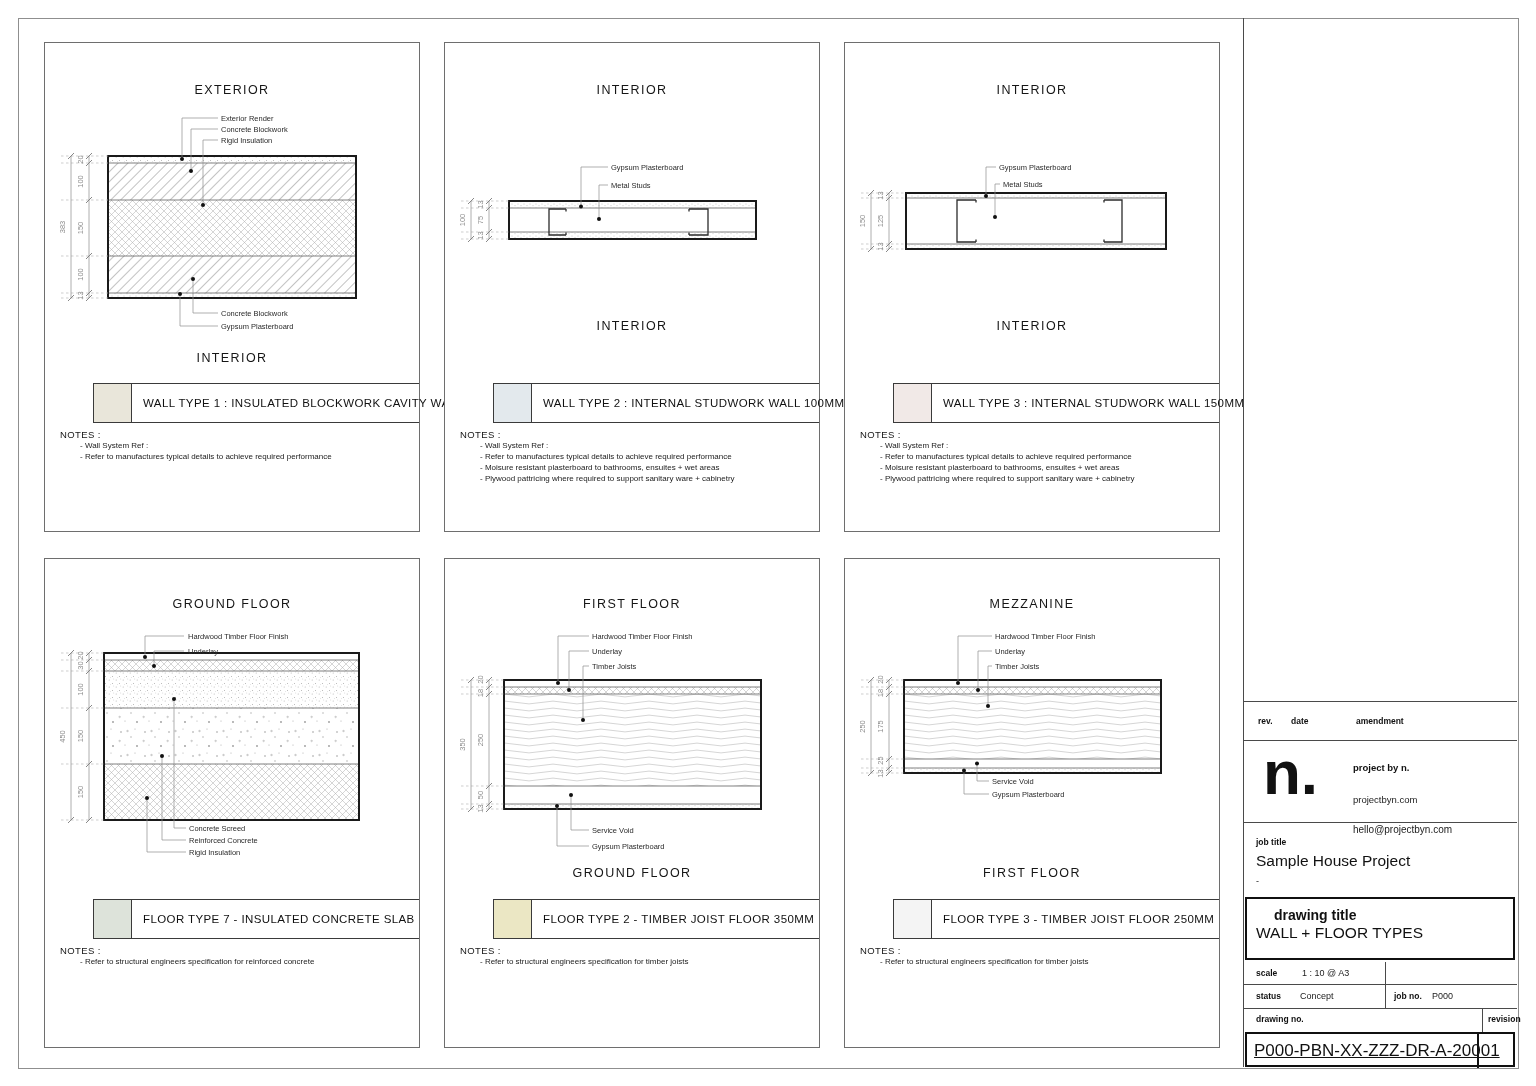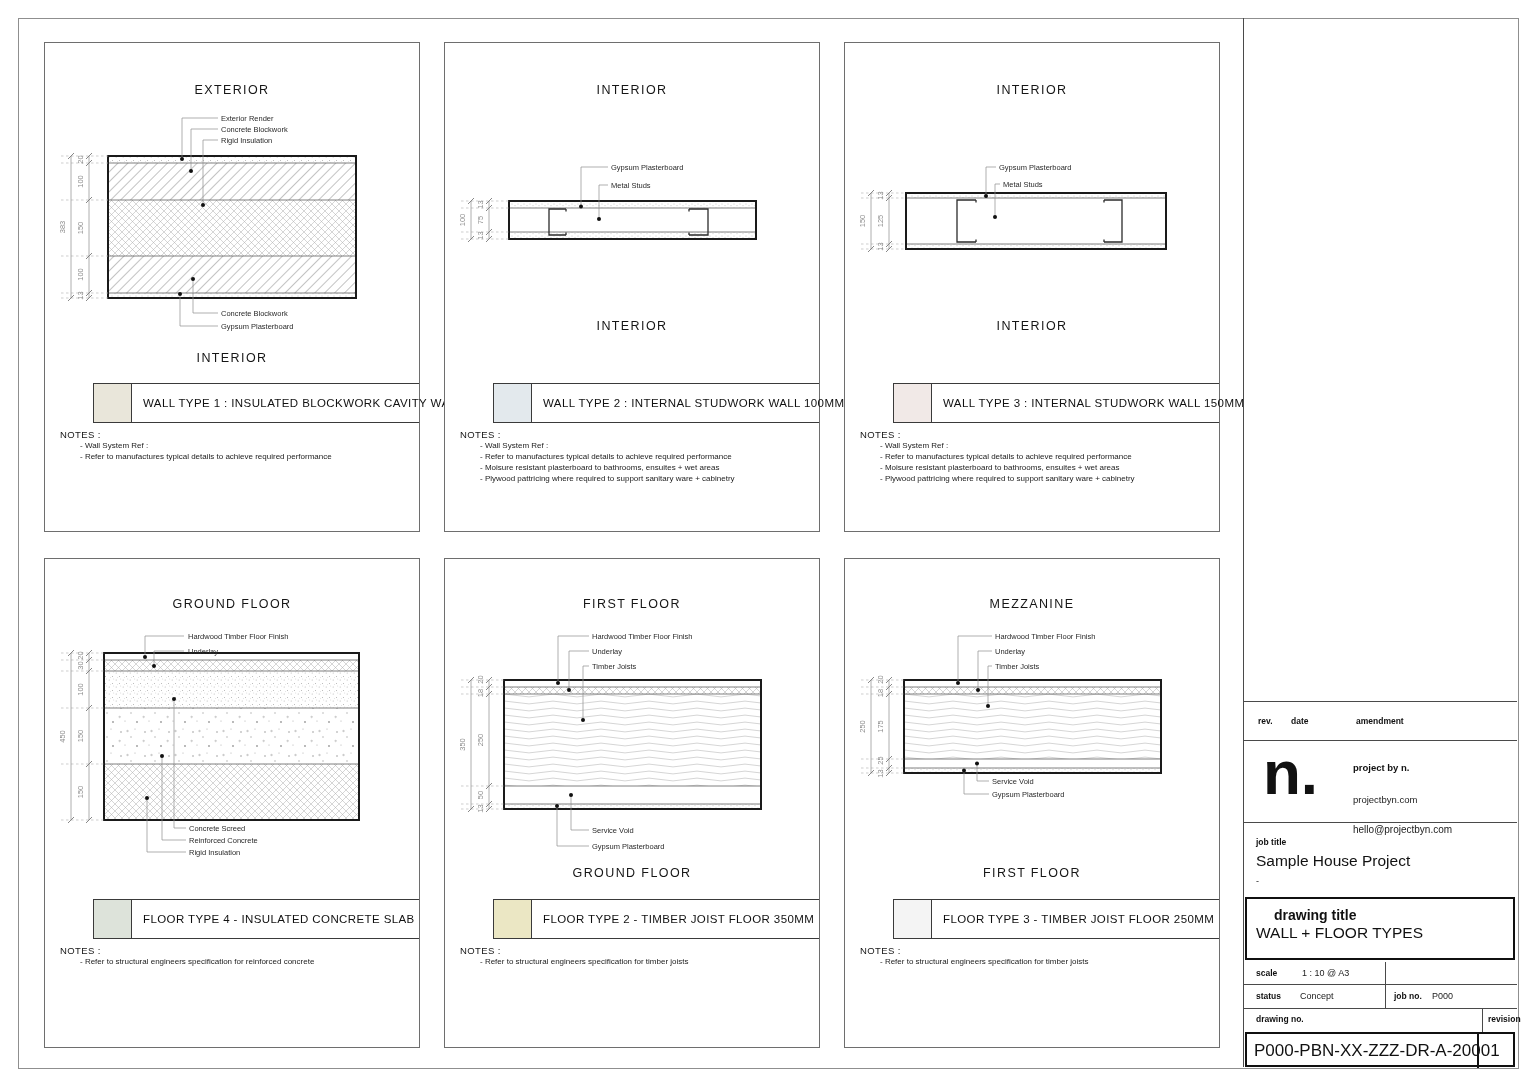--- a/index.html
+++ b/index.html
@@ -27,21 +27,21 @@
   .note-line{font-size:8px;color:#222;line-height:11px;margin-left:20px;}
   .notes .note-line:first-of-type{margin-top:9px;}
   
   .tb-vline{position:absolute;left:1243px;top:18px;height:1049px;border-left:1px solid #4a4a4a;}
   .tb-hline{position:absolute;left:1244px;width:273px;border-top:1px solid #4a4a4a;}
   .tb-lab{position:absolute;font-size:8.5px;font-weight:bold;color:#111;}
   .tb-val{position:absolute;font-size:9px;color:#222;}
   .logo{position:absolute;left:1263px;top:744px;font-size:62px;font-weight:bold;color:#111;line-height:58px;}
   .tb-box{position:absolute;left:1245px;width:266px;border:2.5px solid #101010;background:#fff;}
   .tb-vdiv{position:absolute;border-left:1px solid #4a4a4a;}
-  .dno-text{position:absolute;left:1254px;top:1036px;width:216px;height:30px;line-height:30px;font-size:17px;color:#111;white-space:nowrap;}
+  .dno-text{position:absolute;left:1254px;top:1036px;width:216px;height:30px;line-height:30px;font-size:17px;color:#111;white-space:nowrap;text-decoration:underline;}
   .dno-div{position:absolute;left:1477px;top:1032px;height:36px;border-left:2.5px solid #101010;}
 </style>
 </head>
 <body>
 
 <svg width="0" height="0" style="position:absolute">
   <defs>
     <pattern id="hatch" width="7" height="7" patternUnits="userSpaceOnUse" patternTransform="rotate(45)">
       <line x1="3.5" y1="0" x2="3.5" y2="7" stroke="#9a9a9a" stroke-width="0.6"></line>
     </pattern>
@@ -242,21 +242,21 @@
         <text class="dim-t" transform="translate(20 177.5) rotate(-90)">450</text>
         <text class="dim-t" transform="translate(38 96.5) rotate(-90)">20</text>
         <text class="dim-t" transform="translate(38 106.5) rotate(-90)">30</text>
         <text class="dim-t" transform="translate(38 130.5) rotate(-90)">100</text>
         <text class="dim-t" transform="translate(38 177) rotate(-90)">150</text>
         <text class="dim-t" transform="translate(38 233) rotate(-90)">150</text>
       </g>
     </svg>
     <div class="titlebar">
       <div class="swatch" style="background-color: rgb(221, 227, 218);"></div>
-      <div class="pt-title">FLOOR TYPE 4 - INSULATED CONCRETE SLAB</div>
+      <div class="pt-title">FLOOR TYPE 7 - INSULATED CONCRETE SLAB</div>
     </div>
     <div class="notes">
       <div class="notes-h">NOTES :</div>
       <div class="note-line">- Refer to structural engineers specification for reinforced concrete</div>
     </div>
   </section>
 
   <section class="panel" style="left:444px;top:558px">
     <svg class="draw" width="374" height="488" viewBox="0 0 374 488">
       <text class="big" x="187" y="49">FIRST FLOOR</text>

